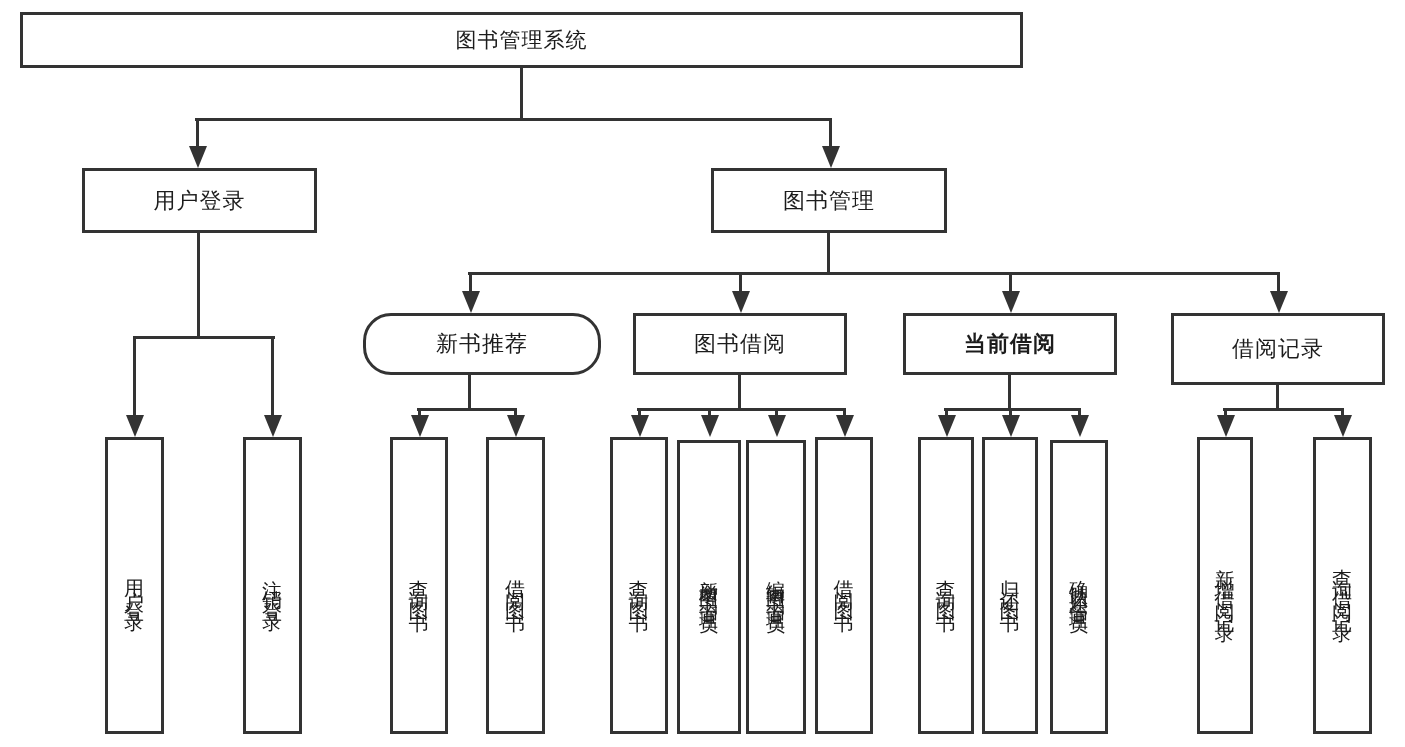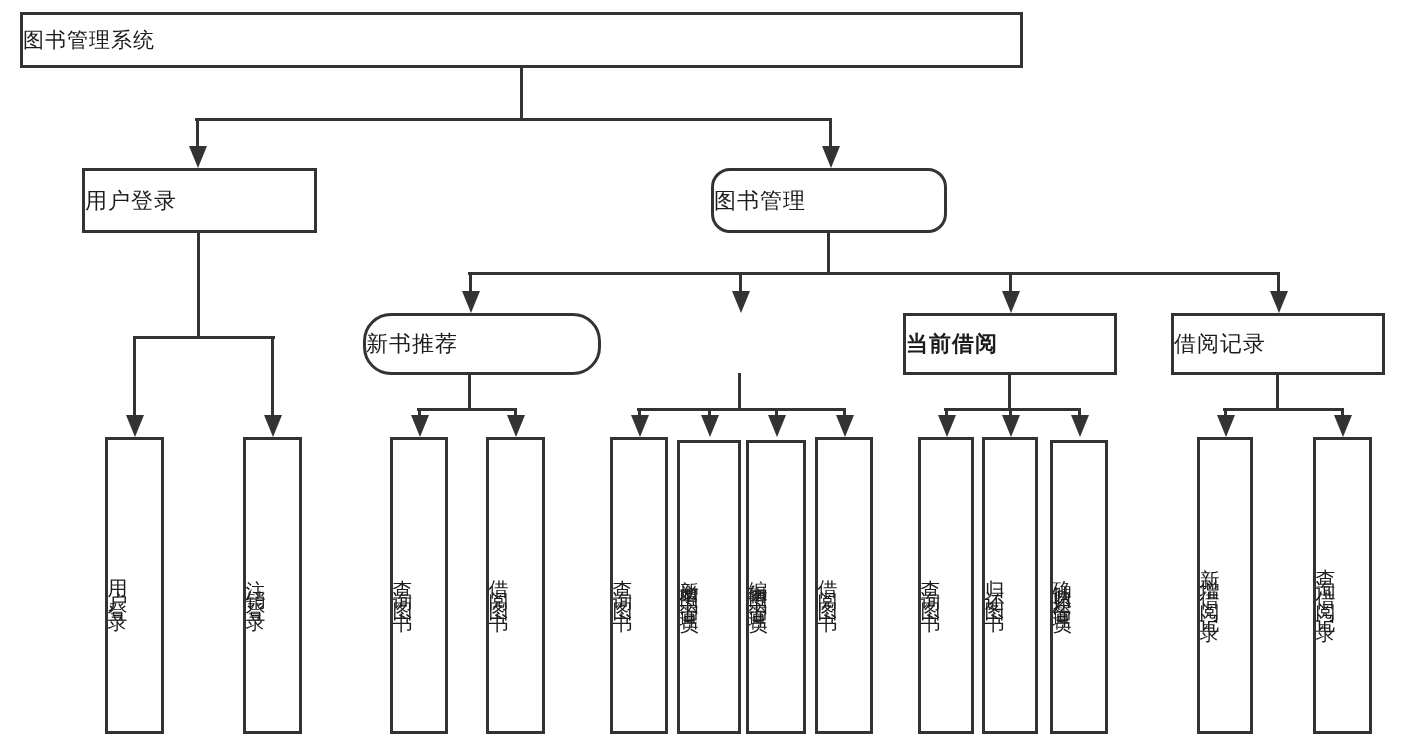--- a/index.html
+++ b/index.html
@@ -9,21 +9,21 @@
     background:#ffffff;
     font-family:"Liberation Sans", sans-serif;
     overflow:hidden;
   }
   
   .box{
     position:absolute;
     box-sizing:border-box;
     border:3px solid #333333;
     background:#ffffff;
-    display:flex;align-items:center;justify-content:flex-start;
+    display:flex;align-items:center;justify-content:center;
     color:#1c1c1c;
     z-index:2;
   }
   .hlabel{font-size:22px;letter-spacing:1px;white-space:nowrap;}
   .rootlabel{font-size:21px;letter-spacing:1px;white-space:nowrap;}
   .vlabel{
     writing-mode:vertical-rl;
     text-orientation:mixed;
     font-size:20px;
     line-height:1;
@@ -96,31 +96,34 @@
   <div class="ar" style="left:1224px;top:408px;height:7px;"></div>
   <div class="ar" style="left:1341px;top:408px;height:7px;"></div>
 
   <div class="box" style="left:20px;top:12px;width:1003px;height:56px;">
     <span class="rootlabel">图书管理系统</span>
   </div>
 
   <div class="box" style="left:82px;top:168px;width:235px;height:65px;">
     <span class="hlabel">用户登录</span>
   </div>
-  <div class="box" style="left:711px;top:168px;width:236px;height:65px;border-radius:19px;">
+  <div class="box" style="left:711px;top:168px;width:236px;height:65px;">
     <span class="hlabel">图书管理</span>
   </div>
 
   <div class="box" style="left:363px;top:313px;width:238px;height:62px;border-radius:28px;">
     <span class="hlabel">新书推荐</span>
   </div>
+  <div class="box" style="left:633px;top:313px;width:214px;height:62px;">
+    <span class="hlabel">图书借阅</span>
+  </div>
   <div class="box" style="left:903px;top:313px;width:214px;height:62px;font-weight:bold;">
     <span class="hlabel">当前借阅</span>
   </div>
-  <div class="box" style="left:1171px;top:313px;width:214px;height:62px;">
+  <div class="box" style="left:1171px;top:313px;width:214px;height:72px;">
     <span class="hlabel">借阅记录</span>
   </div>
 
   <div class="box" style="left:105px;top:437px;width:59px;height:297px;">
     <span class="vlabel">用户登录</span>
   </div>
   <div class="box" style="left:243px;top:437px;width:59px;height:297px;">
     <span class="vlabel">注销登录</span>
   </div>
 

